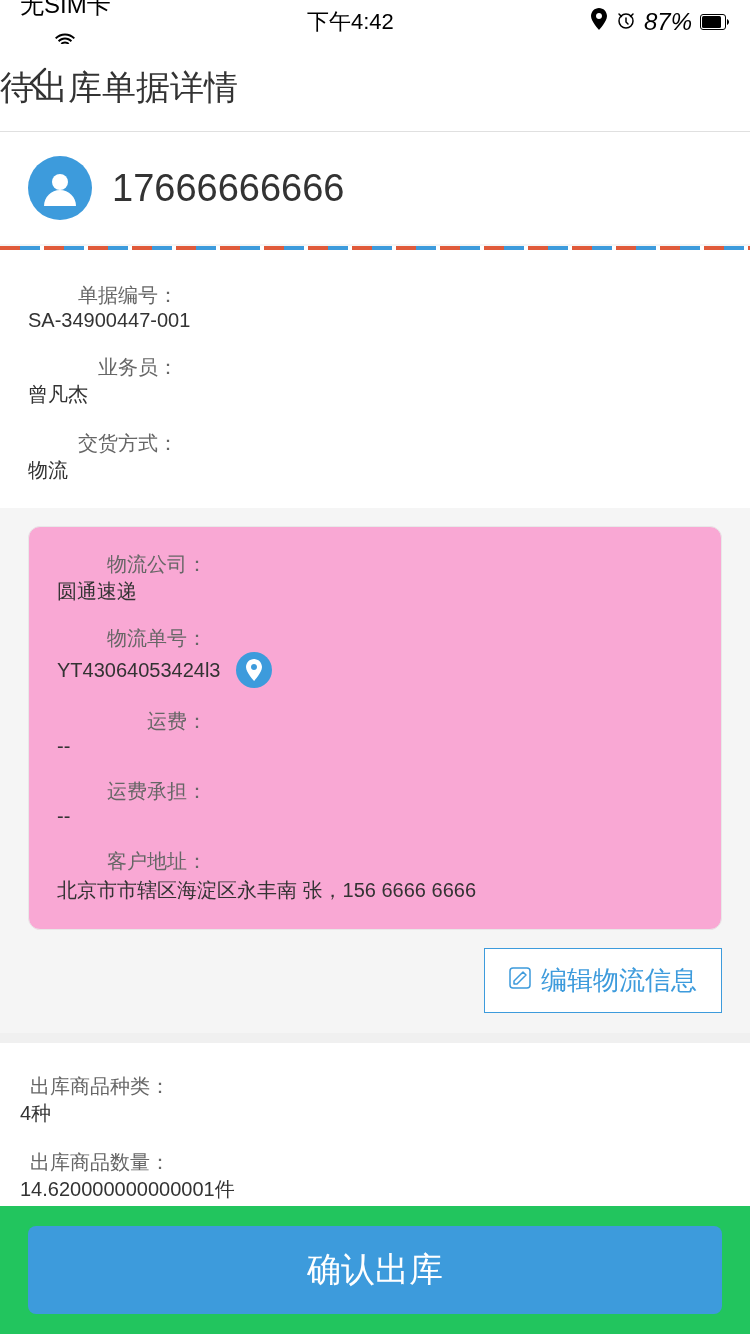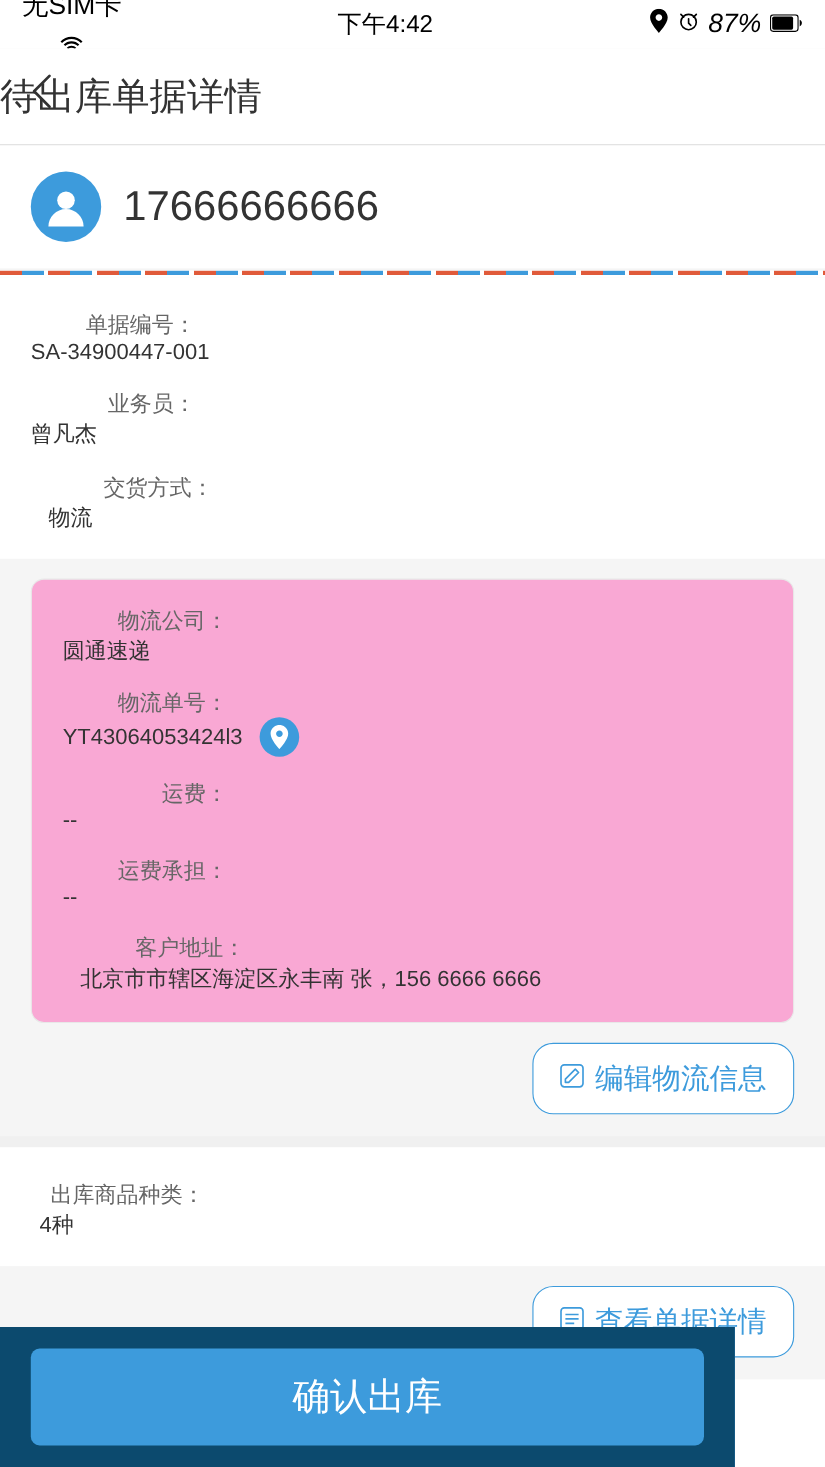--- a/index.html
+++ b/index.html
@@ -108,21 +108,21 @@
       margin-bottom: 18px;
     }
     .info-row {
       display: flex;
       align-items: flex-start;
       margin-bottom: 22px;
       font-size: 20px;
       color: #333;
       flex-direction: column;
     }
-    .info-row:last-child { margin-bottom: 0; margin-left: 16px; }
+    .info-row:last-child { margin-bottom: 0; }
     .info-label {
       color: #666;
       min-width: 160px;
       text-align: right;
       flex-shrink: 0;
       padding-right: 10px;
     }
     .info-value {
       color: #333;
       flex: 1;
@@ -166,21 +166,21 @@
     
     .edit-btn {
       display: flex;
       justify-content: flex-end;
       margin: 16px 28px 20px;
     }
     .btn-outline {
       border: 1px solid #3d9bdc;
       color: #3d9bdc;
       background: #fff;
-      border-radius: 19px;
+      border-radius: 0;
       padding: 14px 24px;
       font-size: 26px;
       display: flex;
       align-items: center;
       gap: 10px;
       cursor: pointer;
     }
 
     
     .section-divider {
@@ -200,23 +200,23 @@
       display: flex;
       justify-content: flex-end;
       margin: 16px 28px 20px;
     }
 
     
     .confirm-btn-wrapper {
       position: fixed;
       bottom: 0;
       left: 0;
-      width: 668px;
+      width: 750px;
       padding: 20px 28px;
-      background: #0c4a6e;
+      background: #22c55e;
     }
     .confirm-btn {
       width: 100%;
       height: 88px;
       background: #3d9bdc;
       color: #fff;
       font-size: 34px;
       border: none;
       border-radius: 8px;
       cursor: pointer;
@@ -349,20 +349,24 @@
       <span>编辑物流信息</span>
     </button>
   </div>
 
   <div class="section-divider"></div>
 
   <div class="goods-section">
     <div class="info-row">
       <span class="info-label">出库商品种类：</span>
       <span class="info-value">4种</span>
+    </div>
+    <div class="info-row">
+      <span class="info-label">出库商品数量：</span>
+      <span class="info-value">14.620000000000001件</span>
     </div>
   </div>
 
   <div class="view-details-btn">
     <button class="btn-outline">
       <span>
         <svg width="22" height="22" viewBox="0 0 22 22" fill="none">
           <rect x="1" y="1" width="20" height="20" rx="3" stroke="#3d9bdc" stroke-width="1.5"></rect>
           <line x1="5" y1="7" x2="17" y2="7" stroke="#3d9bdc" stroke-width="1.5"></line>
           <line x1="5" y1="11" x2="17" y2="11" stroke="#3d9bdc" stroke-width="1.5"></line>

